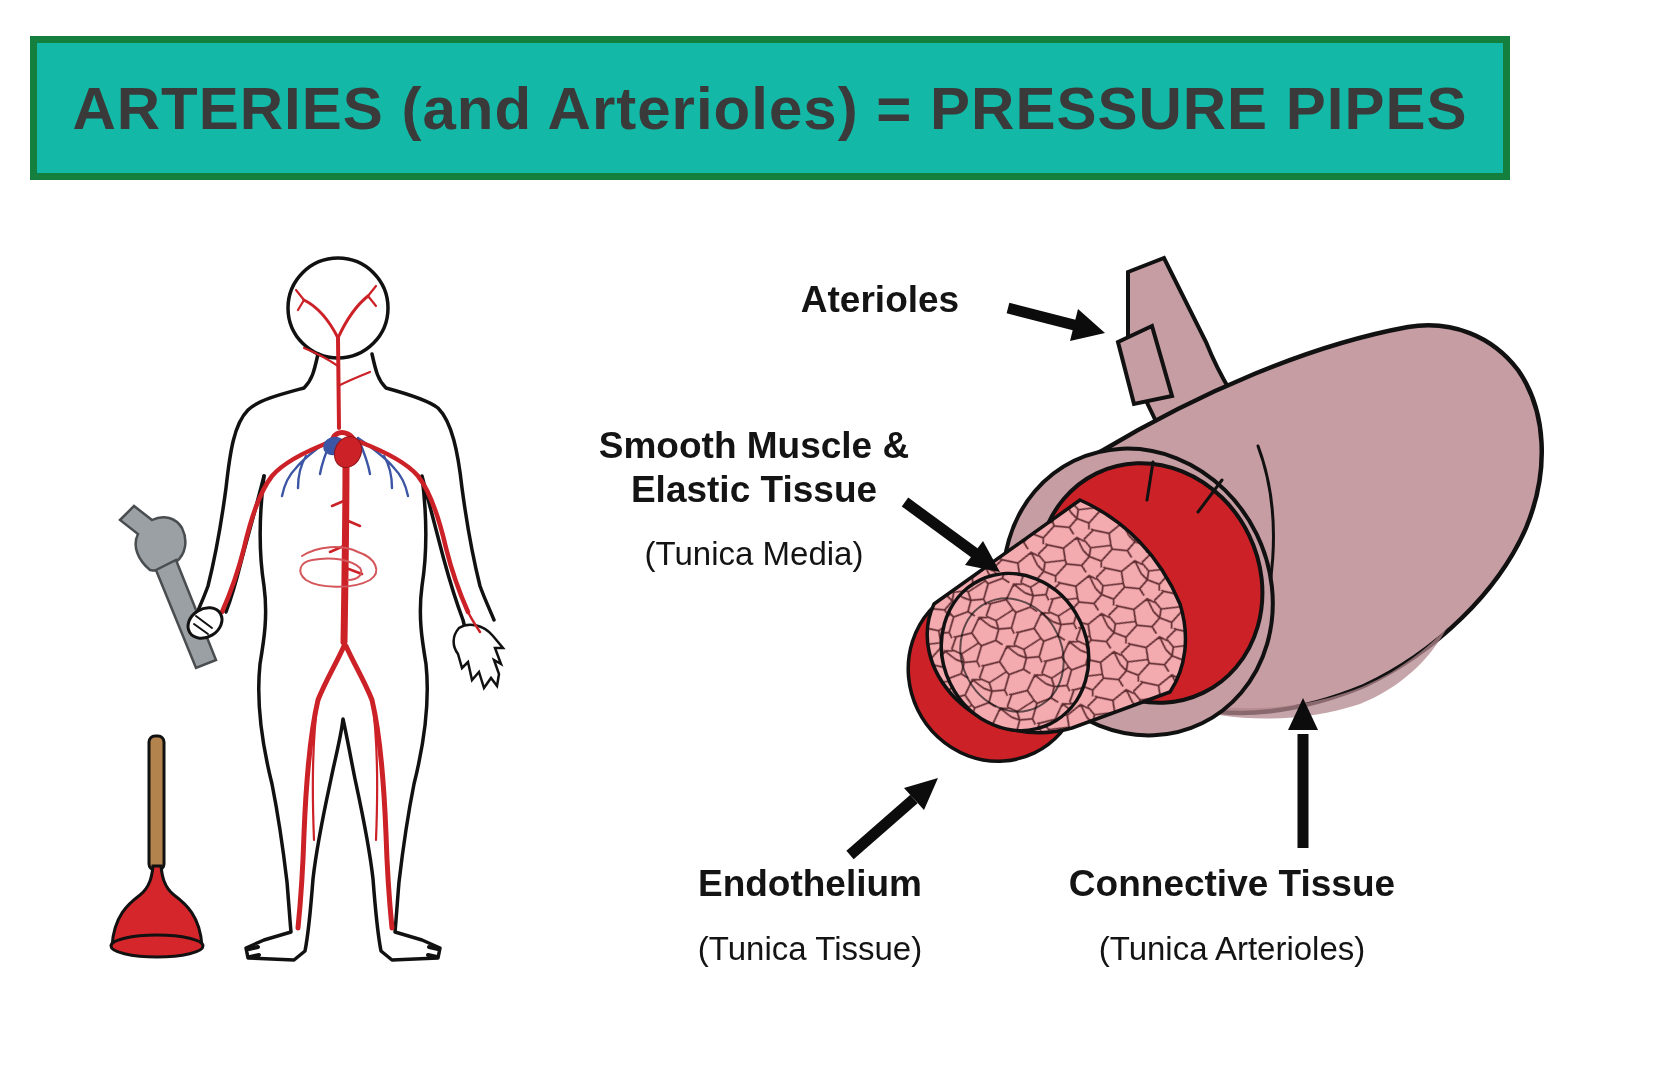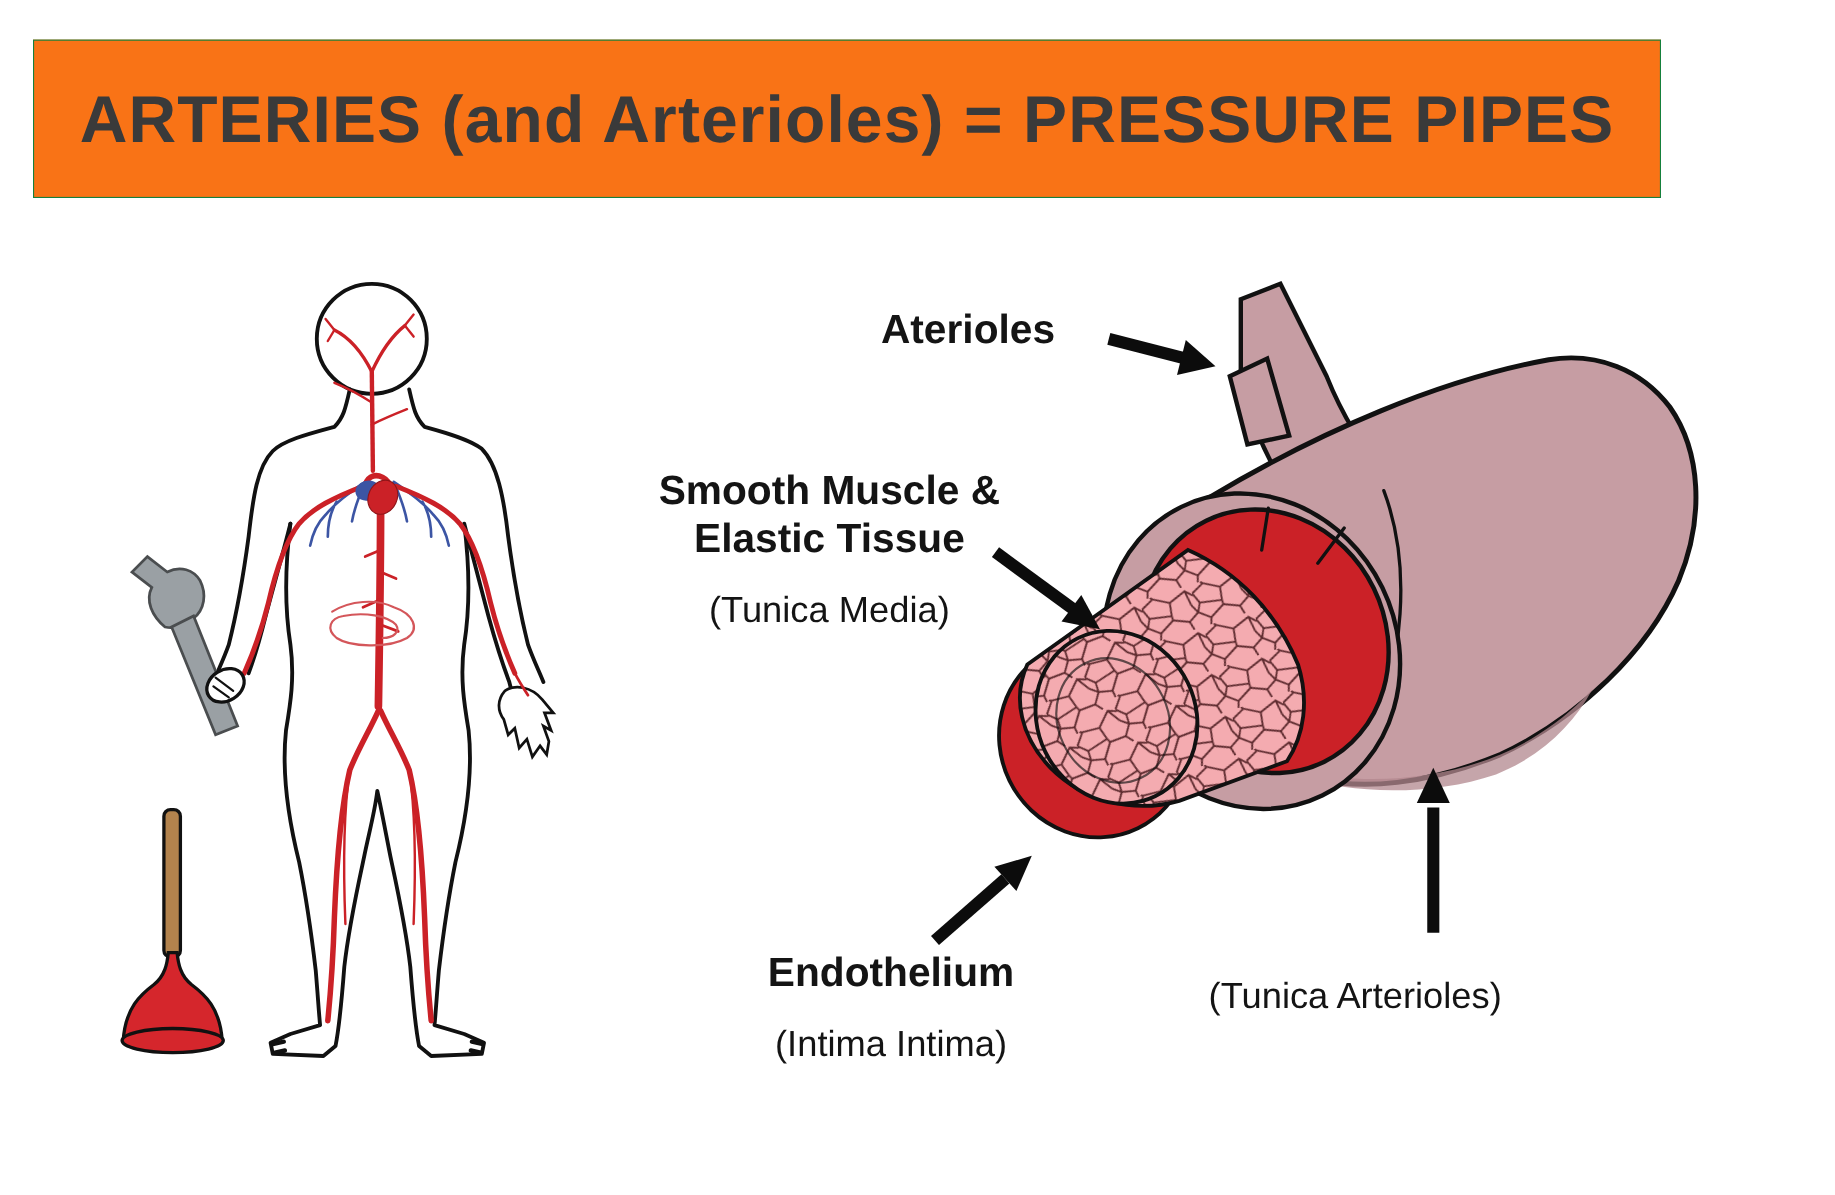--- a/index.html
+++ b/index.html
@@ -3,21 +3,21 @@
 <meta charset="utf-8">
 <style>
   * { box-sizing: border-box; margin: 0; padding: 0; }
   body { background: #ffffff; font-family: "Liberation Sans", sans-serif; }
   .canvas {
     position: relative; width: 1668px; height: 1086px;
     background: #ffffff; overflow: hidden;
   }
   .title-box {
     position: absolute; left: 30px; top: 36px; width: 1480px; height: 144px;
-    border: 1px solid #15803d; background: #f97316;
+    border: 7px solid #15803d; background: #14b8a6;
     display: flex; align-items: center; justify-content: center;
   }
   .title-box .title-text {
     font-size: 60px; font-weight: bold; color: var(--title-text, #3a3a3a);
     letter-spacing: 1px; white-space: nowrap;
   }
   svg.scene { position: absolute; left: 0; top: 0; }
 
   .label { position: absolute; text-align: center; color: #141414; line-height: 1.18; }
   .label .big { font-weight: bold; font-size: 37px; display: block; }
@@ -204,20 +204,21 @@
   </div>
 
   <div class="label" style="left:556px; top:424px; width:396px;">
     <span class="big">Smooth Muscle &amp;</span>
     <span class="big">Elastic Tissue</span>
     <span class="sub">(Tunica Media)</span>
   </div>
 
   <div class="label" style="left:640px; top:862px; width:340px;">
     <span class="big">Endothelium</span>
-    <span class="sub">(Intima Intima)</span>
+    <span class="sub">(Tunica Tissue)</span>
   </div>
 
   <div class="label" style="left:1022px; top:862px; width:420px;">
+    <span class="big">Connective Tissue</span>
     <span class="sub">(Tunica Arterioles)</span>
   </div>
 
 </div>
 
 </body></html>

